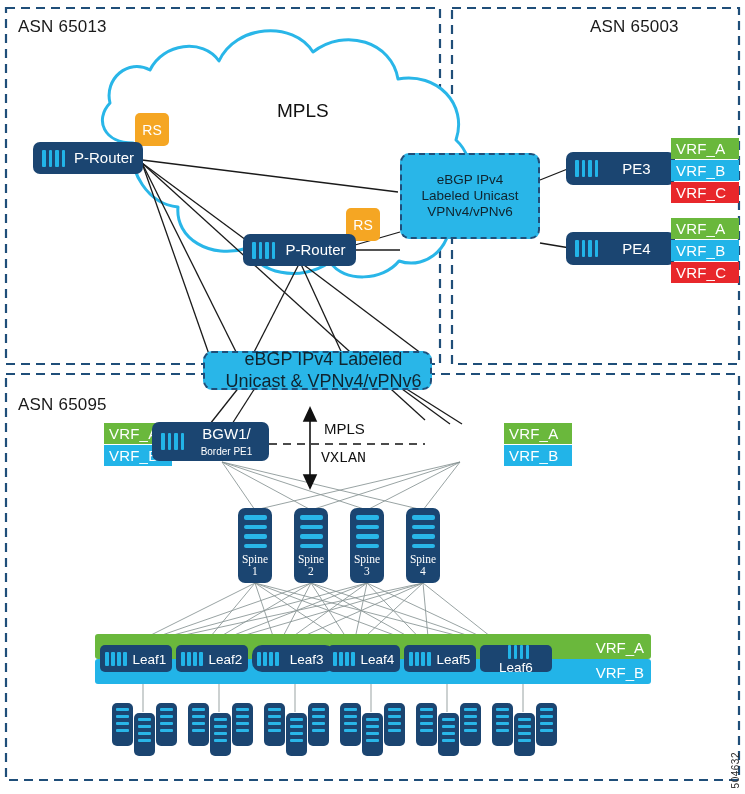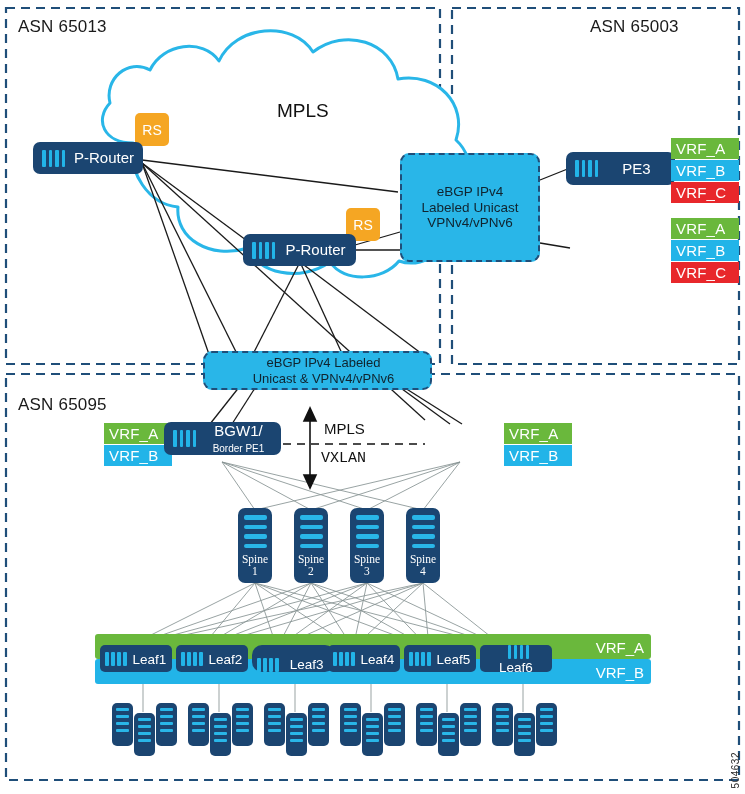--- a/index.html
+++ b/index.html
@@ -23,21 +23,21 @@
       display:flex;align-items:center;justify-content:center;}
 
   
   .vrf{position:absolute;display:flex;align-items:center;color:#ffffff;font-size:15px;
        padding-left:5px;box-sizing:border-box;letter-spacing:.2px;}
 
   
   .pbox{position:absolute;background:#29b6e8;border:2.5px dashed #1f4e79;border-radius:9px;
         display:flex;align-items:center;justify-content:center;text-align:center;
         color:#10242f;font-size:13.5px;line-height:1.18;box-sizing:border-box;}
-  .pbox.small{font-size:13px;padding-left:12px;}
+  .pbox.small{font-size:18px;padding-left:12px;}
 
   
   .spine{position:absolute;width:34px;background:#1b4571;border-radius:7px;
          display:flex;flex-direction:column;align-items:center;padding-top:7px;box-sizing:border-box;}
   .spine i{display:block;width:23px;height:4.5px;background:#29b6e8;border-radius:2px;margin-bottom:5px;}
   .spine .slab{color:#fff;font-size:11.5px;line-height:1.0;text-align:center;margin-top:1px;font-family:Liberation Serif, serif;}
   .spine .slab b{font-weight:normal;display:block;}
 
   
   .bar{position:absolute;border-radius:3px;}
@@ -183,21 +183,21 @@
   <div class="node" style="left:243px;top:234px;width:113px;height:32px;">
     <span class="ports">
         <i></i>
         <i></i>
         <i></i>
         <i></i>
       </span>
     <span class="nlabel"><span class="n1">P-Router</span></span>
   </div>
 
-  <div class="pbox" style="left:400px;top:153px;width:140px;height:109px;">
+  <div class="pbox" style="left:400px;top:153px;width:140px;height:86px;">
     <div>
       <div>eBGP IPv4</div>
       <div>Labeled Unicast</div>
       <div>VPNv4/vPNv6</div>
     </div>
   </div>
 
   <div class="node" style="left:566px;top:152px;width:109px;height:33px;">
     <span class="ports">
         <i></i>
@@ -210,20 +210,29 @@
   <div class="vrf" style="left:671px;top:138px;width:68px;height:21px;background:#6ab83c;">
     <span>VRF_A</span>
     </div>
   <div class="vrf" style="left:671px;top:160px;width:68px;height:21px;background:#22b4e8;">
     <span>VRF_B</span>
     </div>
   <div class="vrf" style="left:671px;top:182px;width:68px;height:21px;background:#e8272b;">
     <span>VRF_C</span>
     </div>
 
+  <div class="node" style="left:566px;top:232px;width:109px;height:33px;">
+    <span class="ports">
+        <i></i>
+        <i></i>
+        <i></i>
+        <i></i>
+      </span>
+    <span class="nlabel"><span class="n1">PE4</span></span>
+  </div>
   <div class="vrf" style="left:671px;top:218px;width:68px;height:21px;background:#6ab83c;">
     <span>VRF_A</span>
     </div>
   <div class="vrf" style="left:671px;top:240px;width:68px;height:21px;background:#22b4e8;">
     <span>VRF_B</span>
     </div>
   <div class="vrf" style="left:671px;top:262px;width:68px;height:21px;background:#e8272b;">
     <span>VRF_C</span>
     </div>
 
@@ -233,21 +242,21 @@
       <div>Unicast &amp; VPNv4/vPNv6</div>
     </div>
   </div>
 
   <div class="vrf" style="left:104px;top:423px;width:68px;height:21px;background:#6ab83c;">
     <span>VRF_A</span>
     </div>
   <div class="vrf" style="left:104px;top:445px;width:68px;height:21px;background:#22b4e8;">
     <span>VRF_B</span>
     </div>
-  <div class="node" style="left:164px;top:422px;width:117px;height:33px;">
+  <div class="node" style="left:152px;top:422px;width:117px;height:39px;">
     <span class="ports">
         <i></i>
         <i></i>
         <i></i>
         <i></i>
       </span>
     <span class="nlabel">
       <span class="n1">BGW1/</span>
       <span class="n2">Border PE1</span>
     </span>
@@ -322,21 +331,21 @@
   </div>
   <div class="node" style="left:176px;top:645px;width:72px;height:27px;border-radius:5px;">
     <span class="ports" style="margin-left:5px;gap:2.5px;">
         <i style="height:14px;"></i>
         <i style="height:14px;"></i>
         <i style="height:14px;"></i>
         <i style="height:14px;"></i>
       </span>
     <span class="nlabel"><span class="n1" style="font-size:13.5px;">Leaf2</span></span>
   </div>
-  <div class="node" style="left:252px;top:645px;width:83px;height:27px;border-radius:10px;align-items:flex-end;">
+  <div class="node" style="left:252px;top:645px;width:83px;height:27px;border-radius:10px;">
     <span class="ports" style="margin-left:5px;gap:2.5px;">
         <i style="height:14px;"></i>
         <i style="height:14px;"></i>
         <i style="height:14px;"></i>
         <i style="height:14px;"></i>
       </span>
     <span class="nlabel"><span class="n1" style="font-size:13.5px;">Leaf3</span></span>
   </div>
   <div class="node" style="left:328px;top:645px;width:72px;height:27px;border-radius:5px;">
     <span class="ports" style="margin-left:5px;gap:2.5px;">

